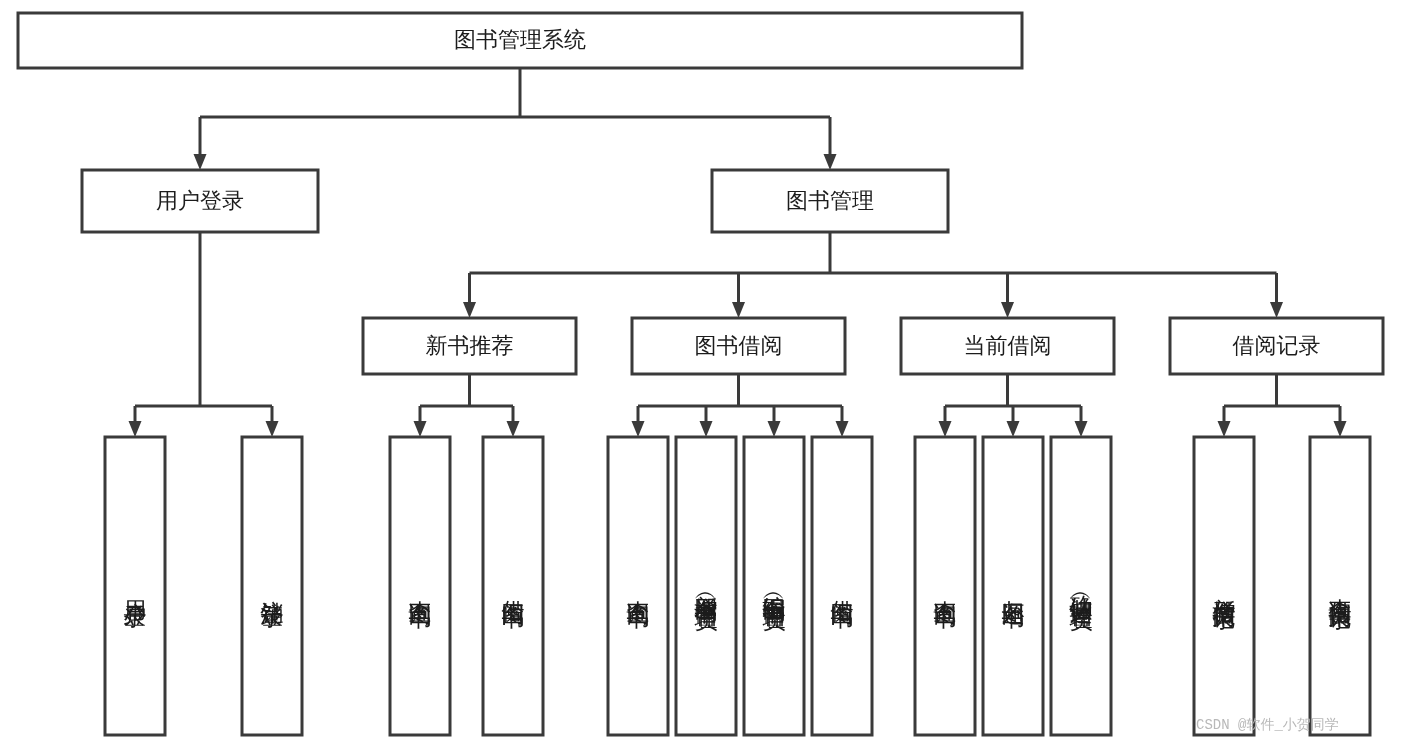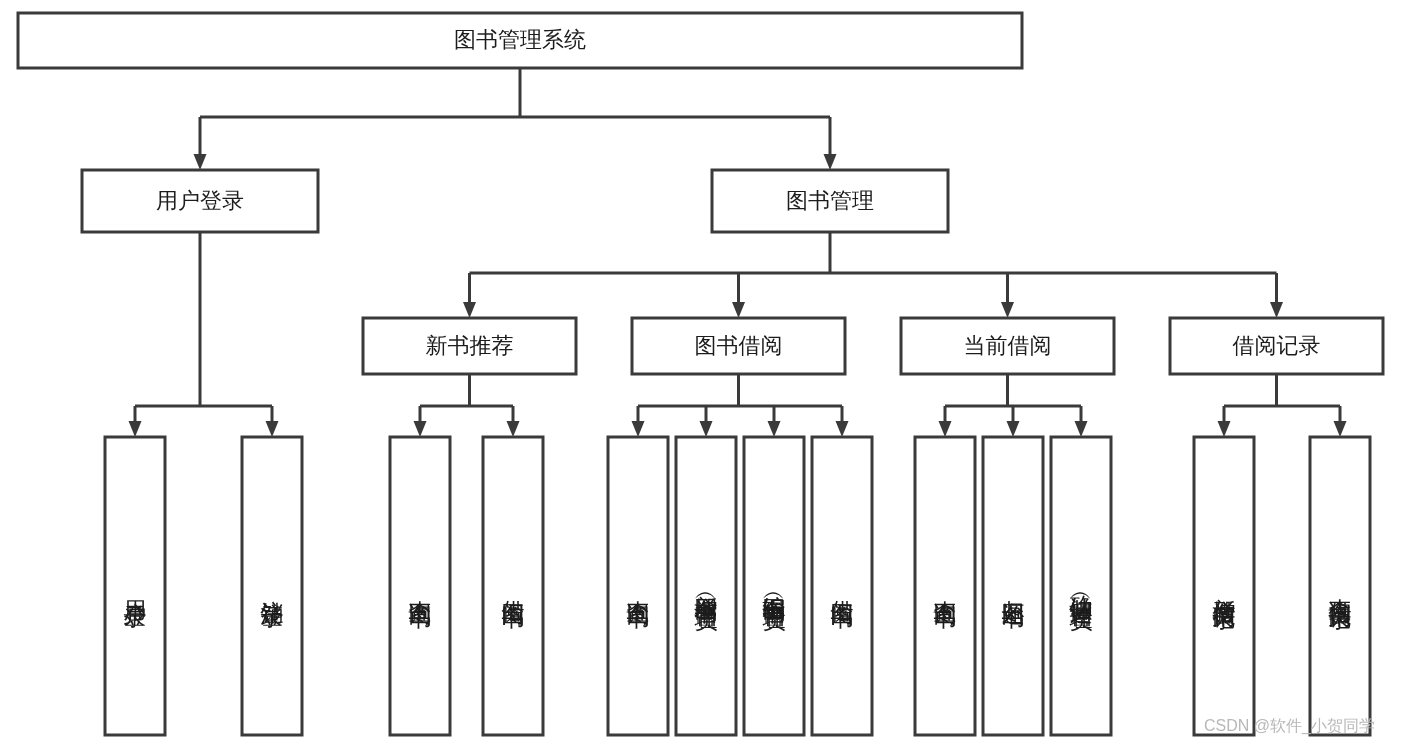--- a/index.html
+++ b/index.html
@@ -57,25 +57,24 @@
     font-size: 23px;
     line-height: 1.18;
     color: #1c1c1c;
     letter-spacing: 2px;
     text-align: center;
     white-space: nowrap;
     pointer-events: none;
   }
   .watermark {
     position: absolute;
-    font-family: Liberation Sans, sans-serif;
-    font-size: 16px;
+    font-family: Liberation Mono, monospace;
+    font-size: 14px;
     color: #b8b8b8;
     white-space: nowrap;
-    margin-left: 8px;
   }
 </style>
 </head>
 <body>
 
 <div id="diagram-root">
 
   <svg id="flow" viewBox="0 0 1405 747">
     <defs>
       <marker id="arrow" viewBox="0 0 12 14" refX="6" refY="13" markerWidth="12" markerHeight="14" orient="auto-start-reverse" markerUnits="userSpaceOnUse">

